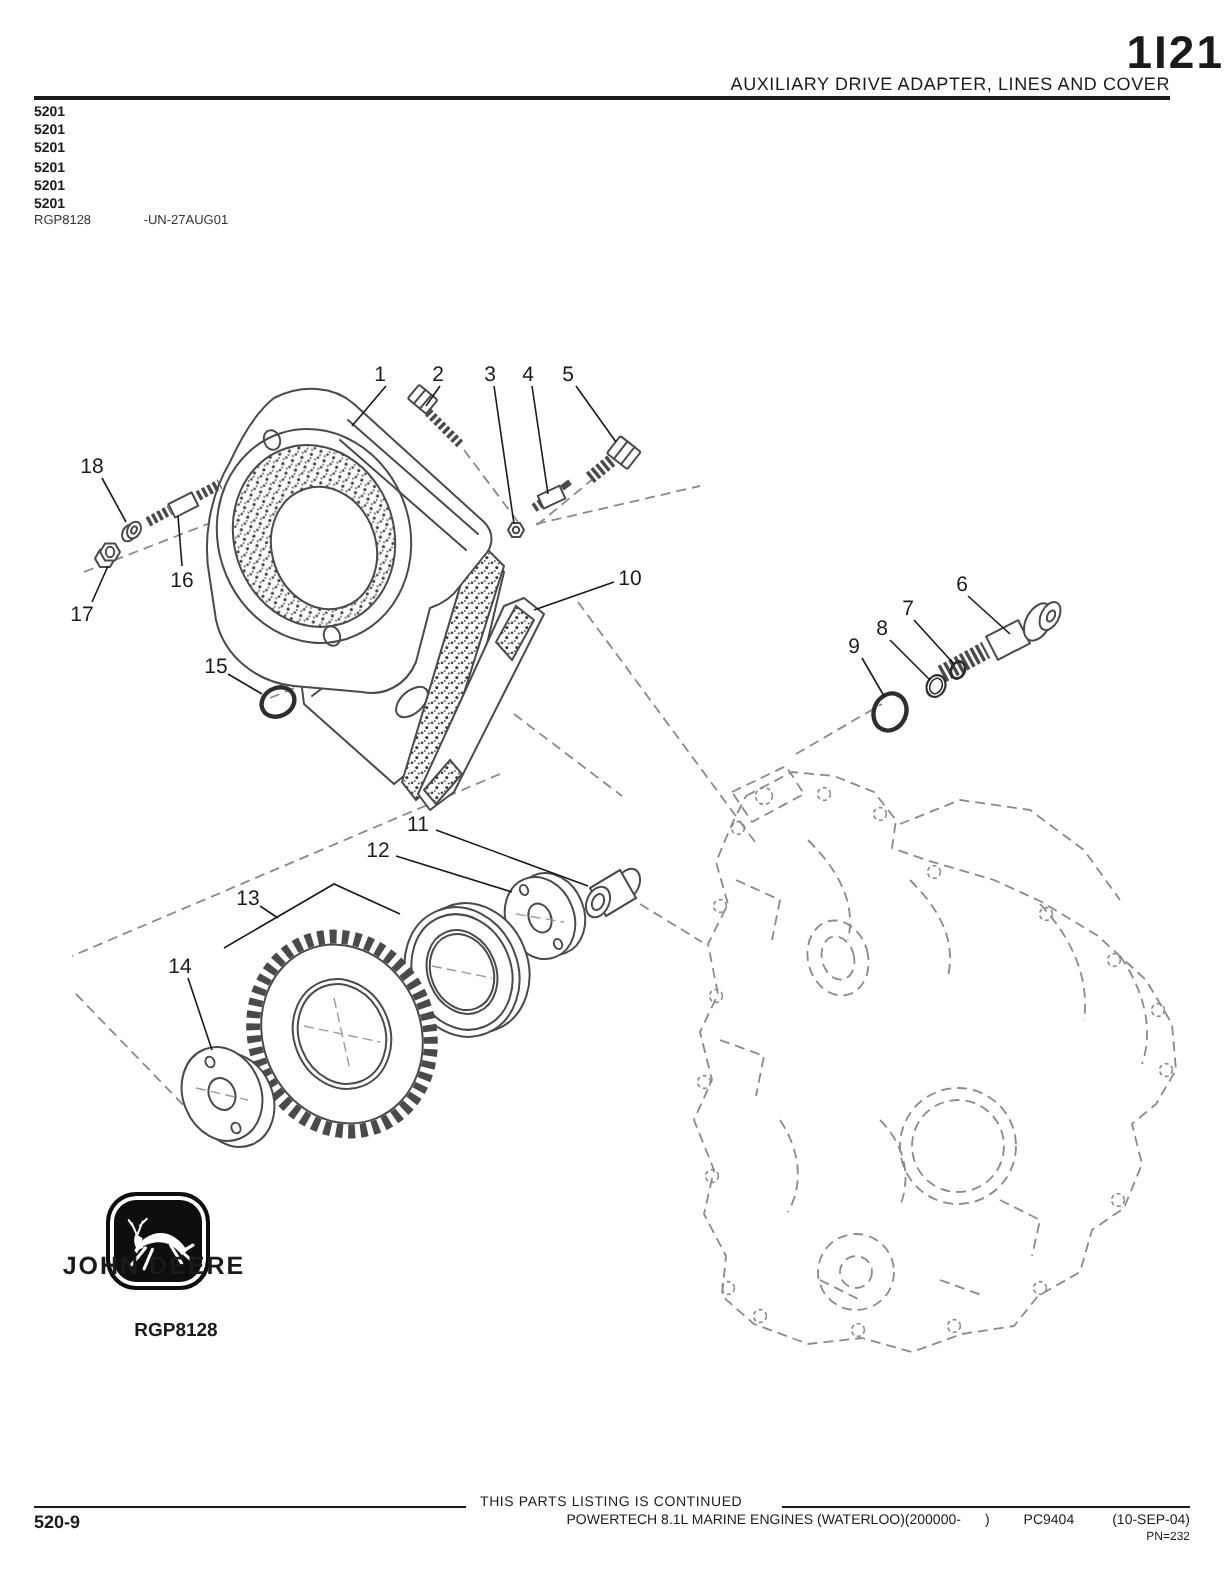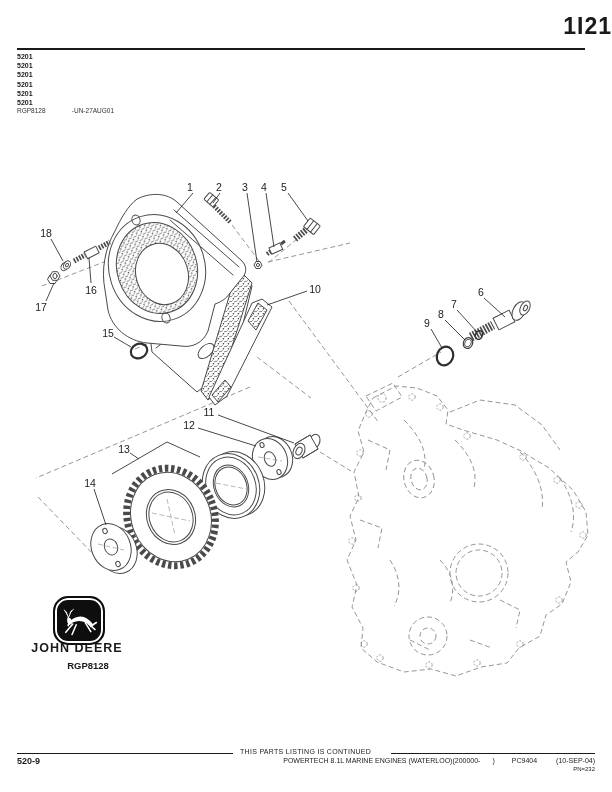--- a/index.html
+++ b/index.html
@@ -27,39 +27,40 @@
   .thread{stroke:var(--line);fill:none;stroke-linecap:butt;stroke-dasharray:1.7 1.3;}
   .solidbar{stroke:var(--line);fill:none;stroke-linecap:butt;}
   .oring{stroke:#2e2e2e;fill:none;}
   .ctr{stroke:#9a9a9a;stroke-width:.7;fill:none;stroke-dasharray:5 2.5;}
   .leader{stroke:var(--ink);stroke-width:.8;fill:none;}
   .callout{fill:var(--ink);font:10.5px "Liberation Sans",sans-serif;text-anchor:middle;}
   
   .logo-square{position:absolute;top:596px;left:53px;width:48px;height:45px;background:var(--logo);
                border:2px solid var(--logo);border-radius:15px;box-shadow:inset 0 0 0 2px #fff;
                display:flex;align-items:center;justify-content:center;}
-  .brand-name{position:absolute;top:641px;left:18px;width:118px;text-align:center;
+  .brand-name{position:absolute;top:626px;left:18px;width:118px;text-align:center;
               font-size:12.5px;font-weight:bold;letter-spacing:1px;}
   .figure-code{position:absolute;top:660px;left:40px;width:96px;text-align:center;
                font-size:9.5px;font-weight:bold;}
   
   .f-rule-left{position:absolute;top:753px;left:17px;width:216px;height:1px;background:var(--ink);}
   .f-rule-right{position:absolute;top:753px;left:391px;width:204px;height:1px;background:var(--ink);}
   .f-continued{position:absolute;top:748px;left:240px;font-size:7px;letter-spacing:.3px;}
   .f-page-num{position:absolute;top:756px;left:17px;font-size:9px;font-weight:bold;}
   .f-catalog{position:absolute;top:757px;right:17px;font-size:7px;white-space:nowrap;}
   .f-catalog .g1{margin-left:12px;} .f-catalog .g2{margin-left:17px;} .f-catalog .g3{margin-left:19px;}
   .f-pn{position:absolute;top:766px;right:17px;font-size:6px;}
 </style>
 </head>
 <body>
 
 <div class="page">
 
   <div class="page-code">1I21</div>
+  <div class="section-title">AUXILIARY DRIVE ADAPTER, LINES AND COVER</div>
   <div class="header-rule"></div>
 
   <div class="ref-list" id="refList">
       <div>5201</div>
       <div>5201</div>
       <div>5201</div>
       <div>5201</div>
       <div>5201</div>
       <div>5201</div>
     </div>

